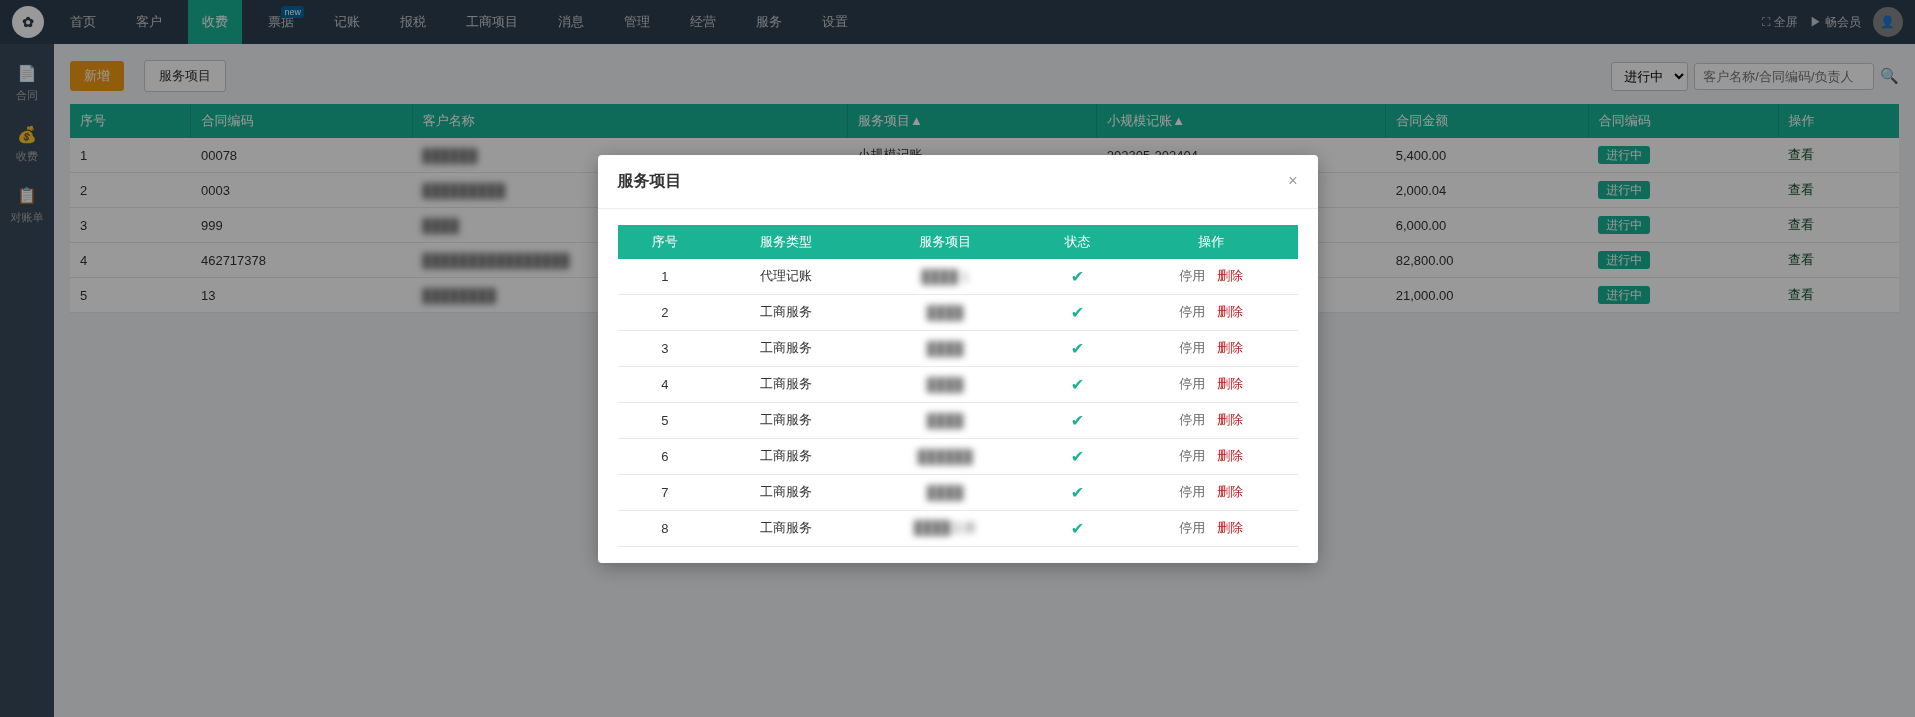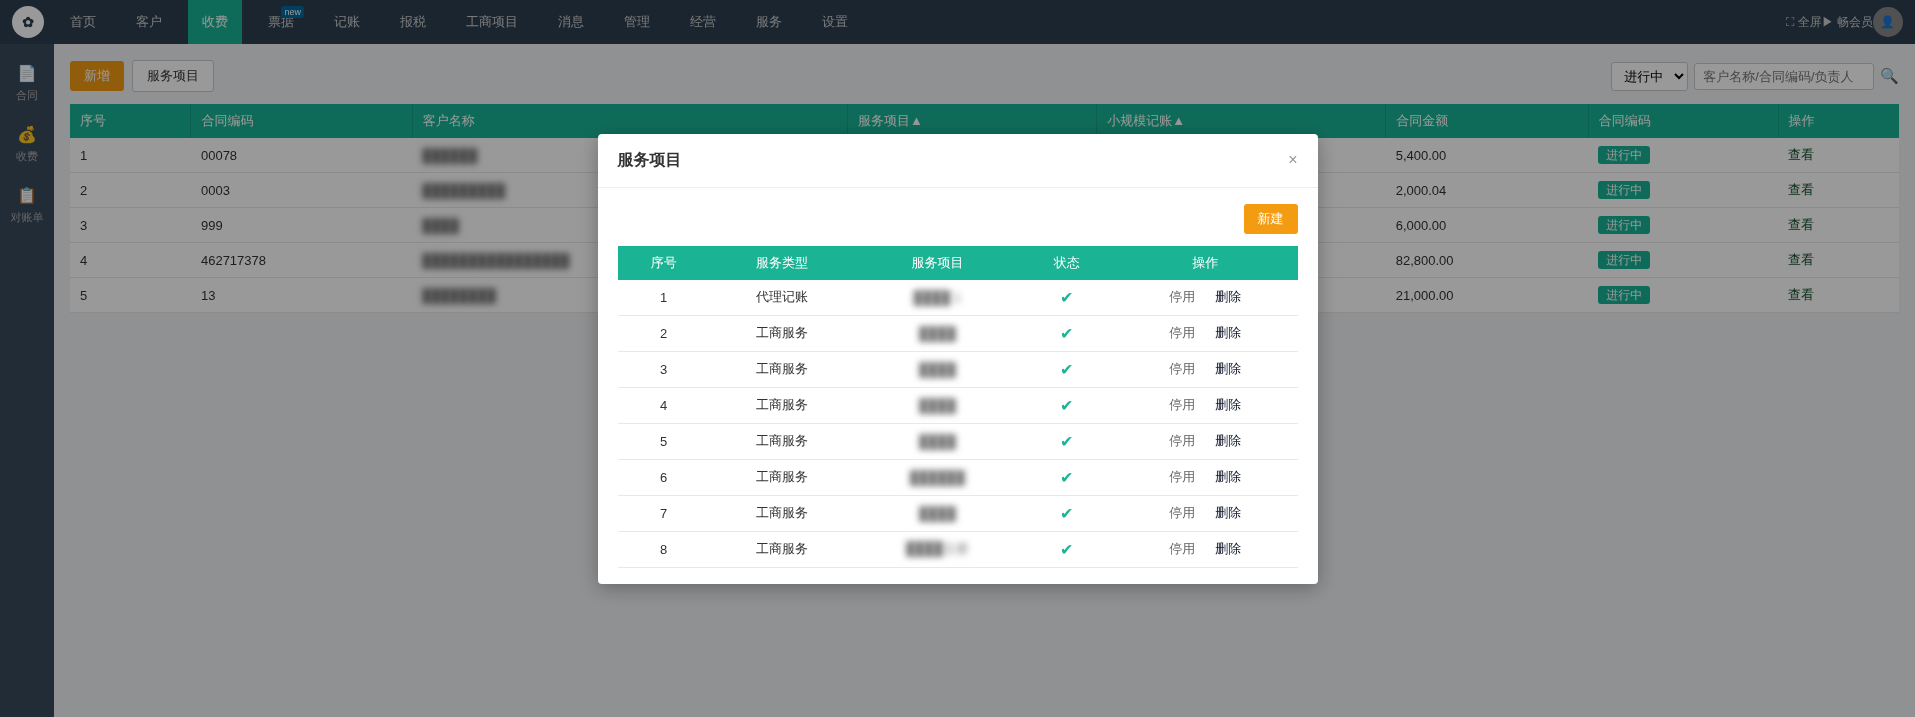--- a/index.html
+++ b/index.html
@@ -37,21 +37,21 @@
       position: absolute;
       top: 6px; right: 4px;
       background: #0369a1;
       color: #fff;
       font-size: 9px;
       padding: 1px 3px;
       border-radius: 3px;
     }
     .top-nav-right {
       margin-left: auto;
-      display: flex; align-items: center; 
+      display: flex; align-items: center; gap: 12px;
       color: #ccc; font-size: 12px; text-align: center;
     }
     .top-nav-right span { cursor: pointer; }
     .avatar {
       width: 30px; height: 30px;
       background: #888;
       border-radius: 50%;
       display: flex; align-items: center; justify-content: center;
       color: #fff;
     }
@@ -80,21 +80,21 @@
     .sidebar-icon {
       width: 22px; height: 22px;
       display: flex; align-items: center; justify-content: center;
       font-size: 16px;
     }
 
     
     .main { flex: 1; padding: 16px; background: #f0f2f5; overflow: auto; }
 
     
-    .toolbar { display: flex; align-items: center; gap: 8px; margin-bottom: 12px; }
+    .toolbar { display: flex; align-items: center; gap: 20px; margin-bottom: 12px; }
     .btn-new {
       background: #f39c12;
       color: #fff;
       border: none;
       padding: 6px 14px;
       border-radius: 3px;
       cursor: pointer;
       font-size: 13px;
     }
     .btn-outline {
@@ -193,22 +193,22 @@
       text-align: center;
       font-size: 13px;
     }
     .modal-table td {
       padding: 8px 10px;
       border-bottom: 1px solid #e8e8e8;
       text-align: center;
       font-size: 13px;
     }
     .check-icon { color: #1ab394; font-size: 16px; }
-    .action-stop { color: #666; cursor: pointer; margin-right: 20px; }
-    .action-delete { color: #0f172a; cursor: pointer; }
+    .action-stop { color: #666; cursor: pointer; margin-right: 12px; }
+    .action-delete { color: #b91c1c; cursor: pointer; }
     .item-name-left { text-align: left; }
     .item-type-left { text-align: left; font-family: Liberation Mono, monospace; }
   </style>
 </head>
 <body>
 
 <nav class="top-nav">
   <div class="logo">
     <span>✿</span>
   </div>
@@ -330,23 +330,20 @@
   </main>
 </div>
 
 <div class="overlay" id="modal-overlay">
   <div class="modal">
     <div class="modal-header">
       <span class="modal-title">服务项目</span>
       <button class="modal-close" id="close-modal-btn">×</button>
     </div>
     <div class="modal-body">
-      <div class="modal-toolbar">
-        <button class="btn-new">新建</button>
-      </div>
       <div class="modal-table-wrap">
         <table class="modal-table">
           <thead id="modal-thead">
               <tr>
                 <th>序号</th>
                 <th>服务类型</th>
                 <th>服务项目</th>
                 <th>状态</th>
                 <th>操作</th>
               </tr>

